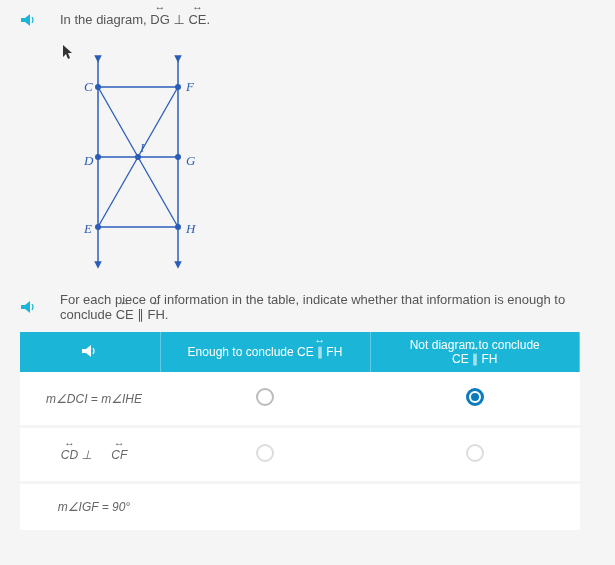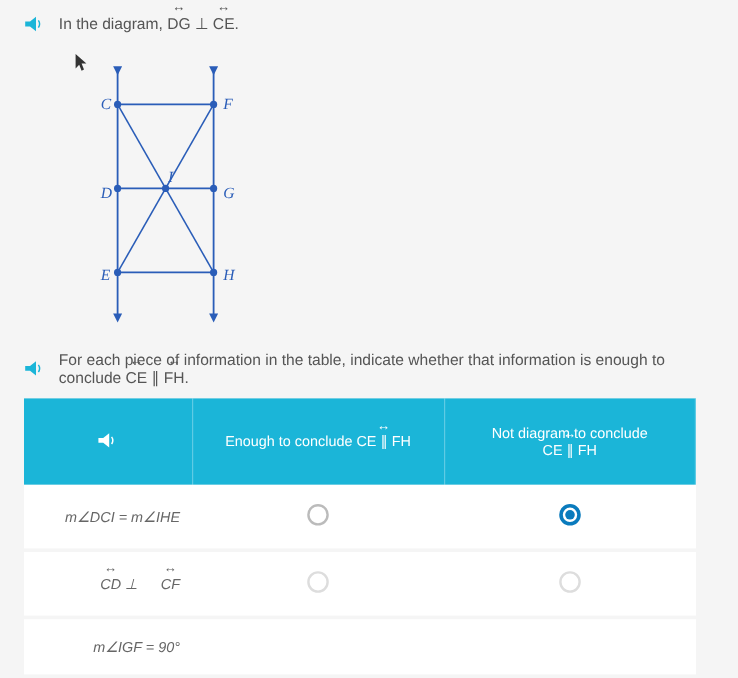--- a/index.html
+++ b/index.html
@@ -1,30 +1,30 @@
 <!DOCTYPE html>
 <html><head>
   <meta charset="utf-8">
   <style>
     * { box-sizing: border-box; margin: 0; padding: 0; }
     body { font-family: Arial, sans-serif; font-size: 13px; color: #444; background: #f5f5f5; width: 615px; height: 565px; padding: 12px 20px; }
-    .prompt-row { display: flex; gap: 11px; margin-bottom: 8px; }
+    .prompt-row { display: flex; gap: 22px; margin-bottom: 8px; }
     .audio-icon { display: flex; align-items: center; }
     .prompt-text { color: #555; }
     .harr { position: relative; display: inline-block; }
     .harr::after { content: "↔"; position: absolute; top: -12px; left: 50%; transform: translateX(-50%); font-size: 11px; }
     .diagram-box { position: relative; width: 160px; height: 235px; margin: 10px 0 20px 38px; }
     .cursor { position: absolute; top: 7px; left: 4px; }
     .table-wrap { margin-top: 10px; }
     table { border-collapse: collapse; width: 560px; }
-    th { background: #1bb5d8; color: #fff; font-weight: normal; font-size: 12px; padding: 22px 8px; text-align: center; border-right: 1px solid rgba(255,255,255,0.3); }
+    th { background: #1bb5d8; color: #fff; font-weight: normal; font-size: 12px; padding: 6px 8px; text-align: center; border-right: 1px solid rgba(255,255,255,0.3); }
     th:first-child { width: 140px; background: #1bb5d8; }
     th:nth-child(2) { width: 210px; }
     td { background: #fff; padding: 16px 10px; border-bottom: 3px solid #f5f5f5; color: #666; font-style: italic; font-size: 12px; vertical-align: middle; }
-    td:first-child { text-align: right; padding-left: 18px; font-style: italic; }
+    td:first-child { text-align: center; padding-left: 18px; font-style: italic; }
     td:nth-child(2), td:nth-child(3) { text-align: center; }
     .radio { display: inline-block; width: 18px; height: 18px; border: 2px solid #bbb; border-radius: 50%; background: #fff; position: relative; }
     .radio.selected { border-color: #0a7bbd; border-width: 3px; }
     .radio.selected::after { content: ""; position: absolute; width: 8px; height: 8px; background: #0a7bbd; border-radius: 50%; top: 50%; left: 50%; transform: translate(-50%, -50%); }
     .radio.faded { border-color: #ddd; }
     .label { font-family: 'Times New Roman', serif; font-style: italic; font-size: 13px; position: absolute; color: #2a5db8; }
   </style>
 </head>
 <body>
 

